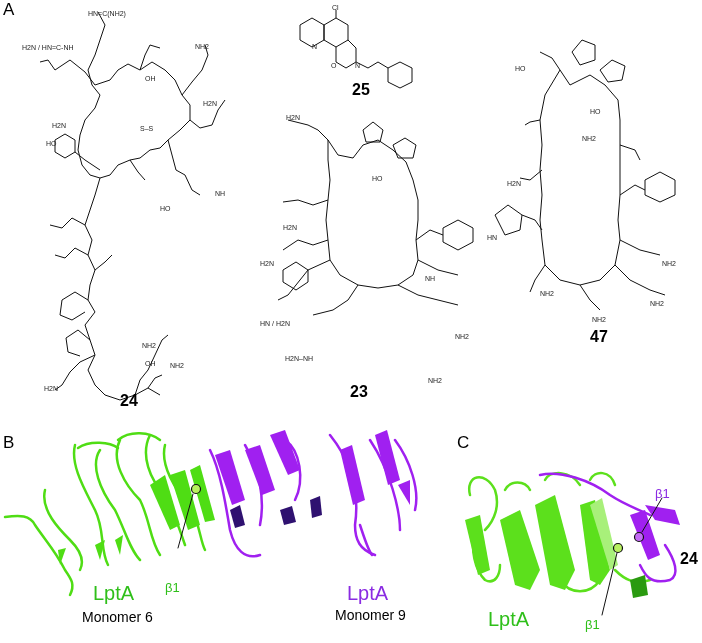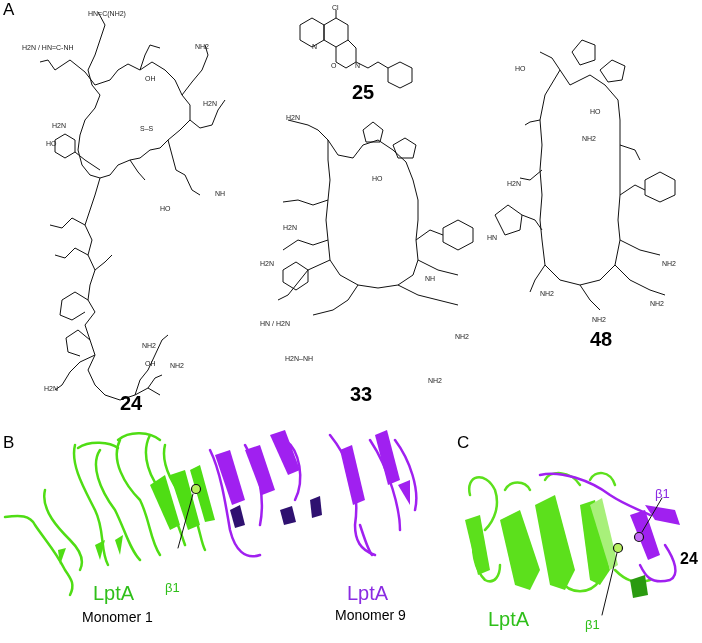--- a/index.html
+++ b/index.html
@@ -1,19 +1,19 @@
 <!DOCTYPE html>
 <html><head>
 <meta charset="utf-8">
 <style>
   html, body { margin: 0; padding: 0; background: #ffffff; }
   body { width: 702px; height: 643px; position: relative; overflow: hidden;
          font-family: "Liberation Sans", "DejaVu Sans", sans-serif; color: #000; }
   .panel-label { position: absolute; font-size: 17px; font-weight: normal; }
-  .cmpd { position: absolute; font-size: 20px; font-weight: bold; text-align: right; }
+  .cmpd { position: absolute; font-size: 16px; font-weight: bold; text-align: right; }
   .chem { position: absolute; font-size: 7px; color: #222; white-space: nowrap; }
   svg { position: absolute; overflow: visible; }
   .lbl-green { color: #2fbf1a; }
   .lbl-purple { color: #8a2be2; }
   .txt { position: absolute; white-space: nowrap; }
 </style>
 </head>
 <body>
 
 <div class="panel-label" style="left:3px;top:0px;">A</div>
@@ -95,21 +95,21 @@
 </svg>
 <div class="chem" style="left:286px;top:114px;">H2N</div>
 <div class="chem" style="left:283px;top:224px;">H2N</div>
 <div class="chem" style="left:260px;top:260px;">H2N</div>
 <div class="chem" style="left:372px;top:175px;">HO</div>
 <div class="chem" style="left:425px;top:275px;">NH</div>
 <div class="chem" style="left:260px;top:320px;">HN / H2N</div>
 <div class="chem" style="left:285px;top:355px;">H2N–NH</div>
 <div class="chem" style="left:455px;top:333px;">NH2</div>
 <div class="chem" style="left:428px;top:377px;">NH2</div>
-<div class="cmpd" style="left:350px;top:383px;">33</div>
+<div class="cmpd" style="left:350px;top:383px;">23</div>
 
 <svg width="220" height="290" style="left:480px;top:30px;">
   <g stroke="#111" stroke-width="1" fill="none">
     <polyline points="80,40 90,55 100,50 110,45 125,55 138,70 140,90 140,115 140,140 140,165 138,190 140,210 135,235 120,250 100,255 80,250 65,235 62,210 60,190 62,165 60,140 62,115 60,90 65,65 80,40"></polyline>
     <polygon points="92,22 102,10 115,15 115,30 100,35"></polygon>
     <polygon points="120,40 132,30 145,36 142,50 128,52"></polygon>
     <polyline points="80,40 72,28 60,22"></polyline>
     <polyline points="60,90 50,92 45,95"></polyline>
     <polyline points="62,140 50,150 40,148"></polyline>
     <polyline points="140,115 155,120 160,130"></polyline>
@@ -125,21 +125,21 @@
 </svg>
 <div class="chem" style="left:515px;top:65px;">HO</div>
 <div class="chem" style="left:590px;top:108px;">HO</div>
 <div class="chem" style="left:582px;top:135px;">NH2</div>
 <div class="chem" style="left:507px;top:180px;">H2N</div>
 <div class="chem" style="left:487px;top:234px;">HN</div>
 <div class="chem" style="left:662px;top:260px;">NH2</div>
 <div class="chem" style="left:540px;top:290px;">NH2</div>
 <div class="chem" style="left:650px;top:300px;">NH2</div>
 <div class="chem" style="left:592px;top:316px;">NH2</div>
-<div class="cmpd" style="left:590px;top:328px;">48</div>
+<div class="cmpd" style="left:590px;top:328px;">47</div>
 
 <div class="panel-label" style="left:3px;top:433px;">B</div>
 <svg width="450" height="200" style="left:0;top:430px;">
   <g fill="none" stroke-linecap="round">
 
     <g stroke="#4fdd14" stroke-width="2.5">
       <path d="M5,87 C20,85 30,85 35,95 C45,110 55,120 65,140 C72,150 75,155 70,165"></path>
       <path d="M45,60 C40,80 60,100 70,110 C80,120 85,130 80,140"></path>
       <path d="M75,15 C70,35 85,60 95,80 C105,100 100,120 108,135"></path>
       <path d="M100,20 C90,35 100,60 115,80 C125,100 130,120 140,130"></path>
@@ -181,21 +181,21 @@
       <polygon points="375,5 387,0 400,50 388,55"></polygon>
       <polygon points="398,55 410,50 410,75"></polygon>
     </g>
 
     <circle cx="196" cy="59" r="4.5" stroke="#111" stroke-width="1.2" fill="#b8f060"></circle>
     <line x1="193" y1="64" x2="178" y2="118" stroke="#111" stroke-width="1"></line>
   </g>
 </svg>
 <div class="txt lbl-green" style="left:165px;top:580px;font-size:13px;">β1</div>
 <div class="txt lbl-green" style="left:93px;top:582px;font-size:20px;">LptA</div>
-<div class="txt" style="left:82px;top:609px;font-size:14px;">Monomer 1</div>
+<div class="txt" style="left:82px;top:609px;font-size:14px;">Monomer 6</div>
 <div class="txt lbl-purple" style="left:347px;top:582px;font-size:20px;">LptA</div>
 <div class="txt" style="left:335px;top:607px;font-size:14px;">Monomer 9</div>
 
 <div class="panel-label" style="left:457px;top:433px;">C</div>
 <svg width="250" height="170" style="left:450px;top:470px;">
   <g fill="none" stroke-linecap="round">
     <g stroke="#5ce01c" stroke-width="2.5">
       <path d="M20,25 C15,5 35,0 45,20 C50,35 45,50 35,60"></path>
       <path d="M25,60 C20,80 25,100 35,110 C45,115 50,105 50,95"></path>
       <path d="M55,20 C60,10 75,10 80,20"></path>

